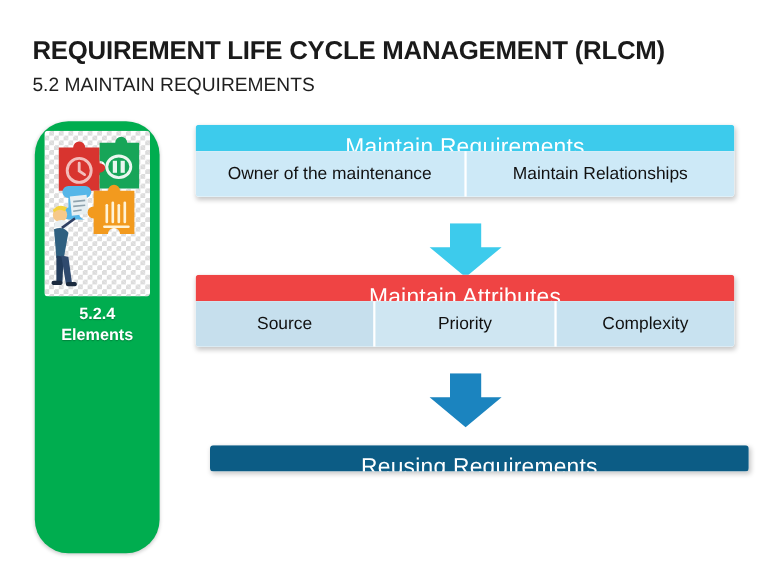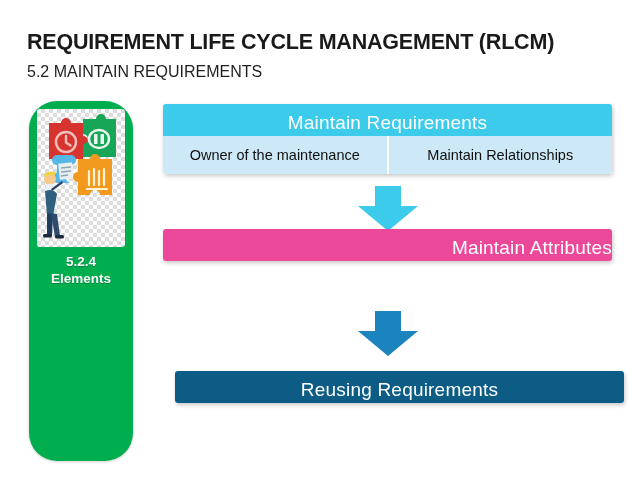--- a/index.html
+++ b/index.html
@@ -81,21 +81,21 @@
   .block {
     position: absolute;
     left: 163px;
     width: 449px;
     border-radius: 3px;
     overflow: hidden;
     box-shadow: 1px 2px 4px rgba(0,0,0,0.22);
     background: #ffffff;
   }
   .block-header {
-    height: 32px;
+    height: 22px;
     line-height: 38px;
     text-align: center;
     color: #ffffff;
     font-size: 19px;
     font-weight: normal;
     letter-spacing: 0.2px;
   }
   .block-cells {
     display: flex;
     width: 100%;
@@ -117,21 +117,21 @@
   }
   .cell:last-child { border-right: none; }
 
   
   #block-maintain-requirements { top: 104px; }
   #block-maintain-requirements .block-header { background: #3DCBEC; }
   #block-maintain-requirements .cell { background: #CDE9F7; }
 
   
   #block-maintain-attributes { top: 229px; }
-  #block-maintain-attributes .block-header { background: #ec4899; text-align: right; }
+  #block-maintain-attributes .block-header { background: #ef4444; }
   #block-maintain-attributes .cell { background: #C6DFED; }
   #block-maintain-attributes .cell:nth-child(2) { background: #CFE6F2; }
   #block-maintain-attributes .cell:nth-child(3) { background: #C8E2F0; }
 
   
   #block-reusing-requirements { top: 371px; margin-left: 12px; }
   #block-reusing-requirements .block-header { background: #0C5C85; }
   #block-reusing-requirements .cell { background: #BCCBD5; }
   #block-reusing-requirements .cell:nth-child(2) { background: #C0CFD9; }
   #block-reusing-requirements .cell:nth-child(3) { background: #C5D6E0; }
@@ -223,20 +223,25 @@
 </div>
 
 <div class="flow-arrow" id="arrow-1">
   <svg width="66" height="46" viewBox="0 0 66 46" xmlns="http://www.w3.org/2000/svg">
     <polygon points="20,0 46,0 46,20 63,20 33,45 3,20 20,20" fill="#3DCBEC"></polygon>
   </svg>
 </div>
 
 <div class="block" id="block-maintain-attributes">
   <div class="block-header">Maintain Attributes</div>
+  <div class="block-cells">
+    <div class="cell">Source</div>
+    <div class="cell">Priority</div>
+    <div class="cell">Complexity</div>
+  </div>
 </div>
 
 <div class="flow-arrow" id="arrow-2">
   <svg width="66" height="46" viewBox="0 0 66 46" xmlns="http://www.w3.org/2000/svg">
     <polygon points="20,0 46,0 46,20 63,20 33,45 3,20 20,20" fill="#1B84BF"></polygon>
   </svg>
 </div>
 
 <div class="block" id="block-reusing-requirements">
   <div class="block-header">Reusing Requirements</div>

